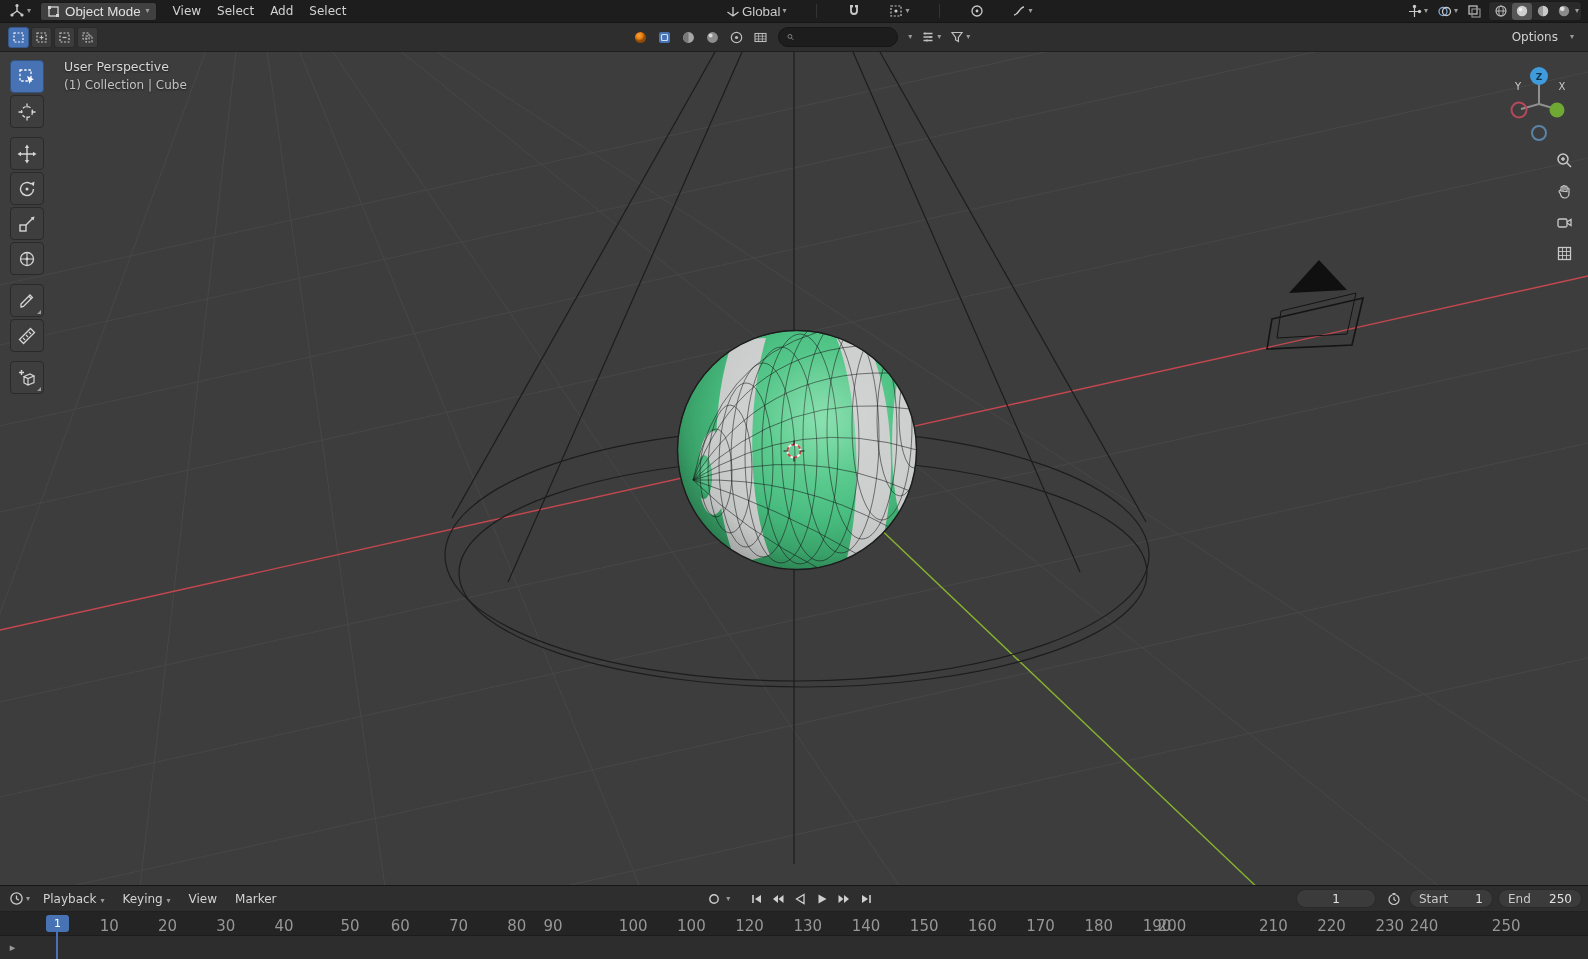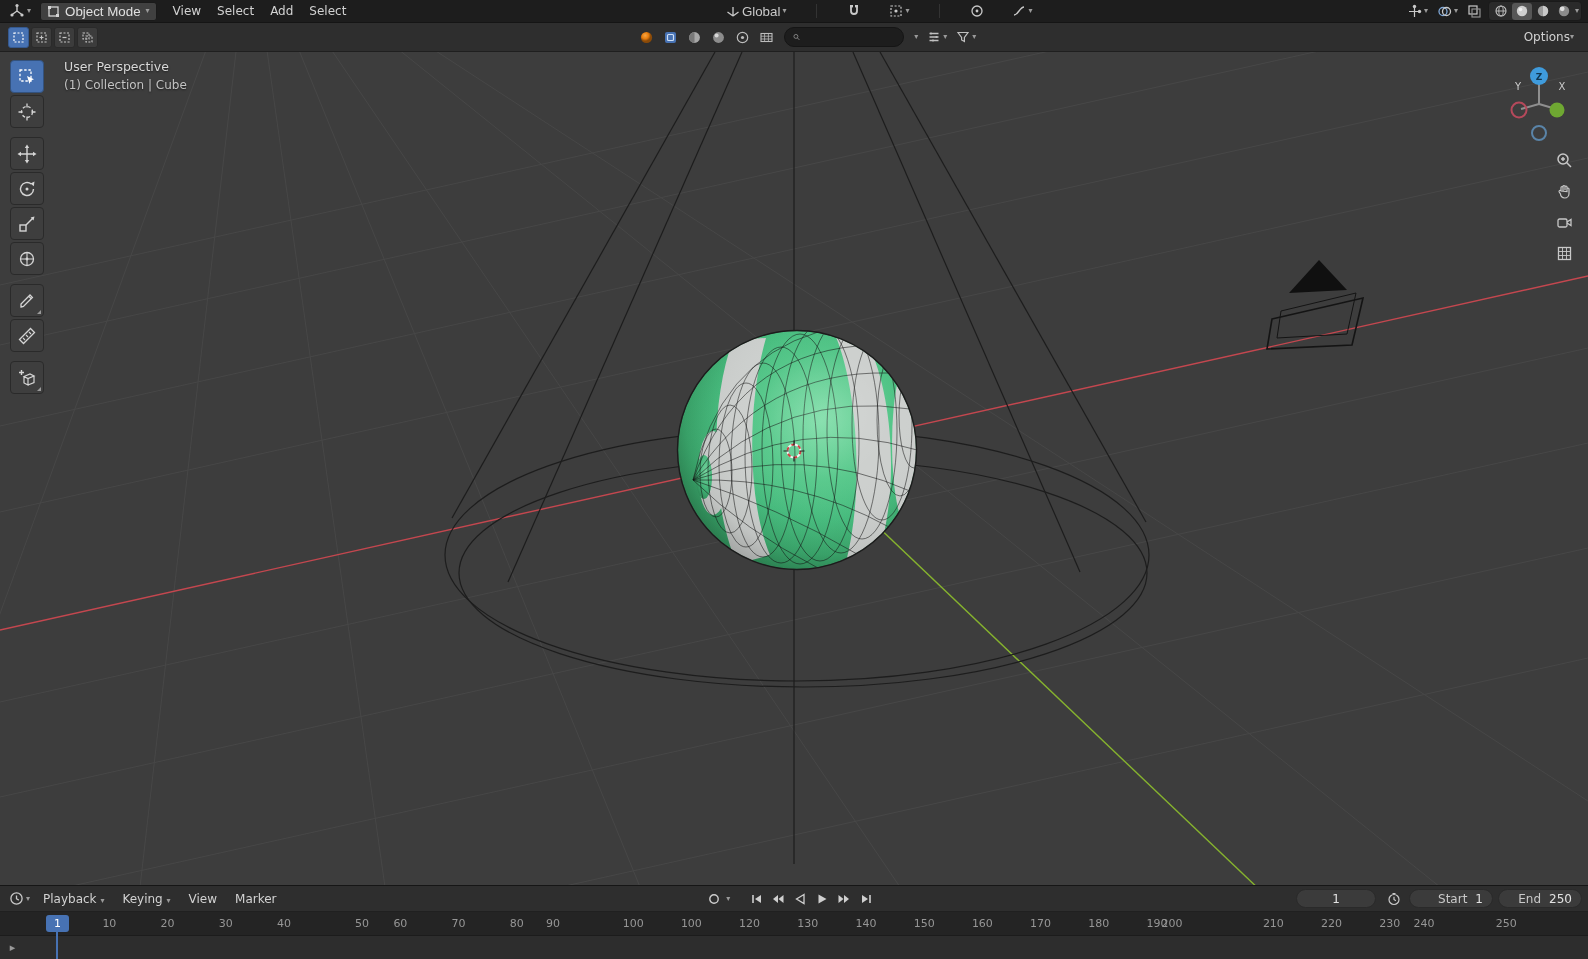--- a/index.html
+++ b/index.html
@@ -34,21 +34,21 @@
     display:flex;align-items:center;padding:0 8px;flex:0 0 auto;}
   .t-left{display:flex;gap:2px;align-items:center;}
   .selmode-btn{width:21px;height:21px;border-radius:3px;background:#3c3c3c;border:1px solid #2a2a2a;
     display:inline-flex;align-items:center;justify-content:center;color:#c5c5c5;cursor:pointer;}
   .selmode-btn.active{background:var(--accent);border-color:#35598f;color:#fff;}
   .t-center{flex:1 1 auto;display:flex;align-items:center;justify-content:center;gap:3px;}
   .t-right{flex:0 0 auto;}
   .search-wrap{display:inline-flex;align-items:center;background:#1d1d1d;border:1px solid #151515;
     border-radius:11px;height:20px;padding:0 8px;gap:5px;width:120px;margin:0 4px;}
   .search-wrap input{background:transparent;border:0;outline:0;color:#ddd;width:90px;font:inherit;}
-  .options-btn{display:inline-flex;align-items:center;gap:0;background:transparent;border:0;color:#d2d2d2;
+  .options-btn{display:inline-flex;align-items:center;gap:12px;background:transparent;border:0;color:#d2d2d2;
     padding:3px 6px;border-radius:3px;cursor:pointer;font:inherit;}
 
   
   .viewport{position:relative;flex:1 1 auto;background:var(--viewport-bg);overflow:hidden;}
   .scene{position:absolute;inset:0;width:100%;height:100%;display:block;}
   .vp-label{position:absolute;left:64px;top:6px;line-height:18px;color:#d8d8d8;font-size:12.5px;
     text-shadow:0 1px 2px rgba(0,0,0,.55);pointer-events:none;}
   .vp-label .sub{color:#c3c3c3;font-size:12px;}
   .tools{position:absolute;left:10px;top:8px;display:flex;flex-direction:column;gap:2px;}
   .tool-btn{width:34px;height:33px;border-radius:4px;background:#3e3e3e;border:1px solid #2a2a2a;
@@ -65,25 +65,25 @@
   
   .timeline{flex:0 0 auto;height:74px;background:#2b2b2b;border-top:1px solid #161616;display:flex;flex-direction:column;}
   .tl-header{height:26px;display:flex;align-items:center;padding:0 6px;background:#2e2e2e;border-bottom:1px solid #202020;}
   .tl-left,.tl-center,.tl-right{display:flex;align-items:center;gap:2px;}
   .tl-center{flex:1 1 auto;justify-content:center;gap:2px;}
   .trans-btn{width:20px;height:18px;display:inline-flex;align-items:center;justify-content:center;
     background:transparent;border:0;color:#cfcfcf;border-radius:3px;cursor:pointer;}
   .field{display:inline-flex;align-items:center;justify-content:space-between;background:#3b3b3b;
     border:1px solid #2a2a2a;border-radius:10px;height:19px;padding:0 9px;color:#e2e2e2;cursor:pointer;}
   .field.frame{width:80px;justify-content:center;margin-right:6px;}
-  .field.range{width:84px;margin-left:3px;justify-content:flex-end;}
+  .field.range{width:84px;margin-left:3px;}
   .field .lab{color:#c9c9c9;margin-right:8px;}
   .tl-body{position:relative;flex:1 1 auto;}
   .ruler{position:relative;height:24px;background:#242424;border-bottom:1px solid #1c1c1c;overflow:hidden;}
-  .tick{position:absolute;top:5px;transform:translateX(-50%);color:#969696;font-size:11px;}
+  .tick{position:absolute;top:5px;transform:translateX(-50%);color:#969696;font-size:15px;}
   .playhead-box{position:absolute;left:46px;top:3px;width:23px;height:17px;background:var(--accent);
     border-radius:3px;color:#fff;font-size:11px;display:flex;align-items:center;justify-content:center;z-index:3;}
   .playhead-line{position:absolute;left:56px;top:20px;bottom:0;width:2px;background:var(--accent);z-index:2;}
   .track{position:relative;height:23px;background:#2d2d2d;}
   .expand{position:absolute;left:8px;top:50%;transform:translateY(-50%) scale(.6);color:#9a9a9a;}
   svg{display:block;}
 </style>
 </head>
 <body>
 
@@ -619,21 +619,21 @@
       </div>
     </div>
 
     <div class="tl-body">
       <div class="ruler">
         <div>
             <span class="tick" style="left: 109.38px;">10</span>
             <span class="tick" style="left: 167.58px;">20</span>
             <span class="tick" style="left: 225.78px;">30</span>
             <span class="tick" style="left: 283.98px;">40</span>
-            <span class="tick" style="left: 362px;">50</span>
+            <span class="tick" style="left: 350px;">50</span>
             <span class="tick" style="left: 400.38px;">60</span>
             <span class="tick" style="left: 458.58px;">70</span>
             <span class="tick" style="left: 516.78px;">80</span>
             <span class="tick" style="left: 553px;">90</span>
             <span class="tick" style="left: 633.18px;">100</span>
             <span class="tick" style="left: 691.38px;">100</span>
             <span class="tick" style="left: 749.58px;">120</span>
             <span class="tick" style="left: 807.78px;">130</span>
             <span class="tick" style="left: 865.98px;">140</span>
             <span class="tick" style="left: 924.18px;">150</span>

